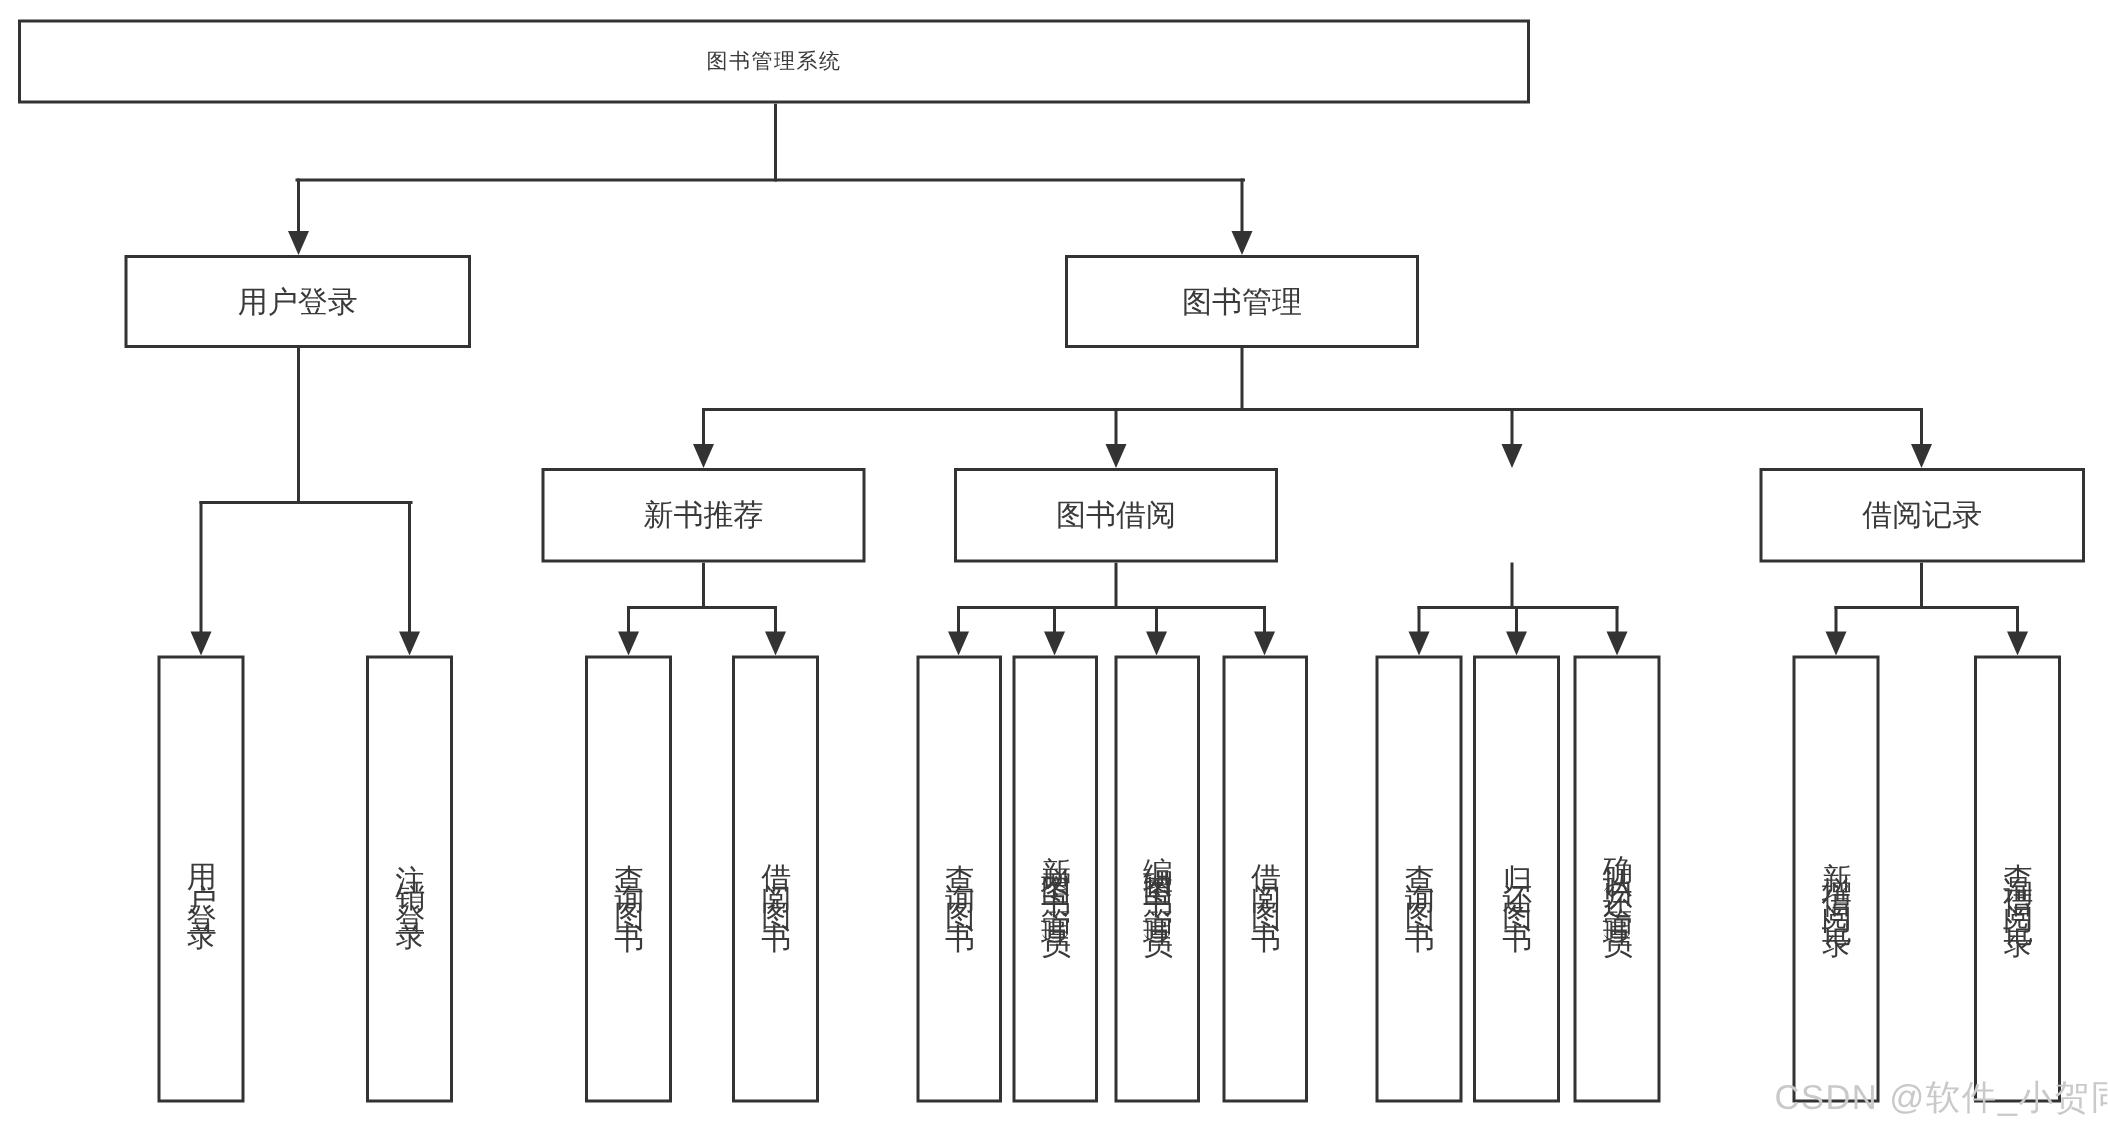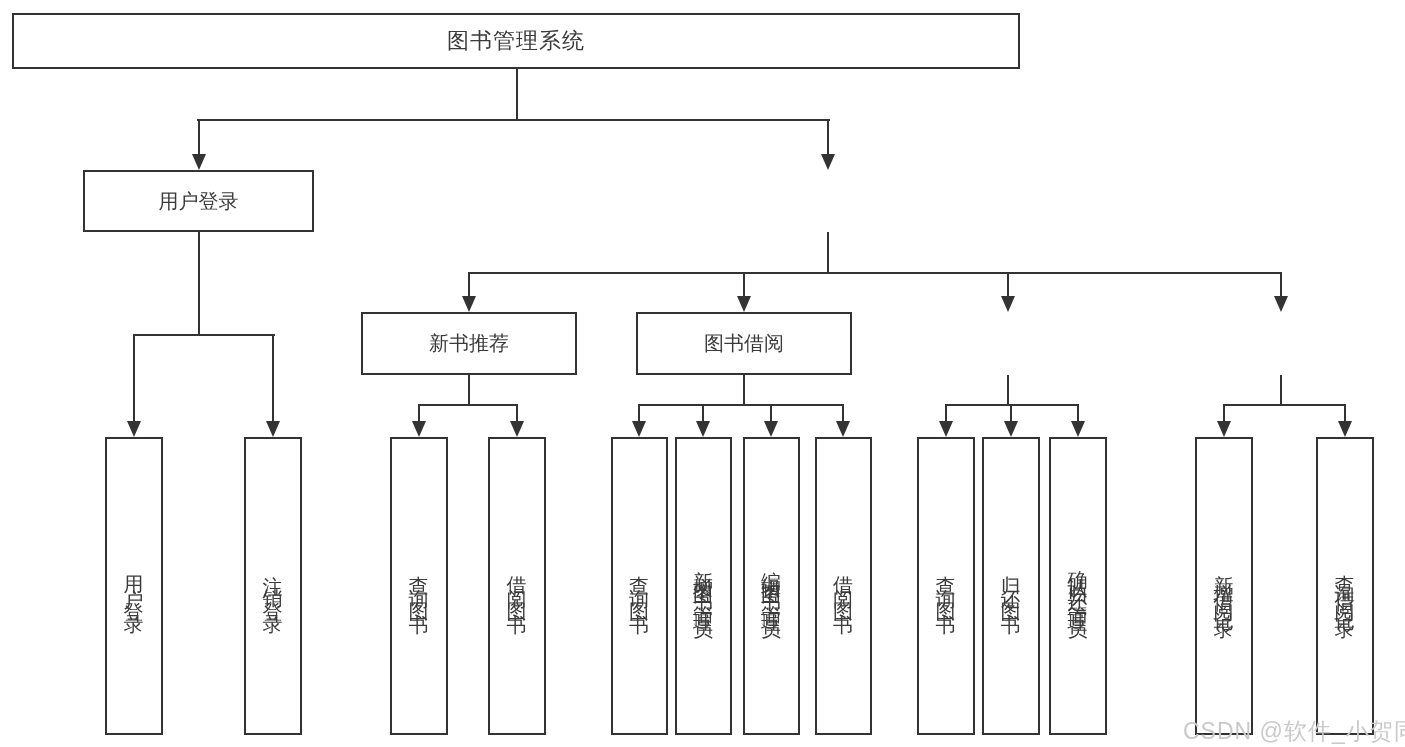--- a/index.html
+++ b/index.html
@@ -13,21 +13,21 @@
   .box{
     position:absolute;
     border:2px solid #333333;
     background:#ffffff;
     display:flex;align-items:center;justify-content:center;
     color:#3a3a3a;
     font-size:20px;
     box-sizing:border-box;
     z-index:2;
   }
-  .rootbox{font-size:22px;letter-spacing:1px;}
+  .rootbox{font-size:14px;letter-spacing:1px;}
   .vtext{
     writing-mode:vertical-rl;
     text-orientation:mixed;
     white-space:nowrap;
     line-height:1;
   }
   .ls-wide{letter-spacing:13px;}
   .ls-mid{letter-spacing:9px;}
   .ls-tight{letter-spacing:7px;}
   .vline{position:absolute;width:2px;background:#333333;z-index:1;}
@@ -61,20 +61,23 @@
   <div class="vline" style="left:516px;top:69px;height:52px;"></div>
   <div class="hline" style="left:197px;top:119px;width:633px;"></div>
   <div class="vline" style="left:198px;top:119px;height:36px;"></div>
   <div class="arrow" style="left:192px;top:154px;"></div>
   <div class="vline" style="left:827px;top:119px;height:36px;"></div>
   <div class="arrow" style="left:821px;top:154px;"></div>
 
   <div class="box" style="left:83px;top:170px;width:231px;height:62px;">
     <span>用户登录</span>
   </div>
+  <div class="box" style="left:710px;top:170px;width:236px;height:62px;">
+    <span>图书管理</span>
+  </div>
 
   <div class="vline" style="left:198px;top:232px;height:104px;"></div>
   <div class="hline" style="left:133px;top:334px;width:142px;"></div>
   <div class="vline" style="left:133px;top:334px;height:89px;"></div>
   <div class="arrow" style="left:127px;top:421px;"></div>
   <div class="vline" style="left:272px;top:334px;height:89px;"></div>
   <div class="arrow" style="left:266px;top:421px;"></div>
 
   <div class="vline" style="left:827px;top:232px;height:42px;"></div>
   <div class="hline" style="left:468px;top:272px;width:814px;"></div>
@@ -85,20 +88,23 @@
   <div class="vline" style="left:1007px;top:272px;height:26px;"></div>
   <div class="arrow" style="left:1001px;top:296px;"></div>
   <div class="vline" style="left:1280px;top:272px;height:26px;"></div>
   <div class="arrow" style="left:1274px;top:296px;"></div>
 
   <div class="box" style="left:361px;top:312px;width:216px;height:63px;">
     <span>新书推荐</span>
   </div>
   <div class="box" style="left:636px;top:312px;width:216px;height:63px;">
     <span>图书借阅</span>
+  </div>
+  <div class="box" style="left:1173px;top:312px;width:217px;height:63px;">
+    <span>借阅记录</span>
   </div>
 
   <div class="vline" style="left:468px;top:375px;height:31px;"></div>
   <div class="hline" style="left:418px;top:404px;width:100px;"></div>
   <div class="vline" style="left:418px;top:404px;height:19px;"></div>
   <div class="arrow" style="left:412px;top:421px;"></div>
   <div class="vline" style="left:516px;top:404px;height:19px;"></div>
   <div class="arrow" style="left:510px;top:421px;"></div>
 
   <div class="vline" style="left:743px;top:375px;height:31px;"></div>

